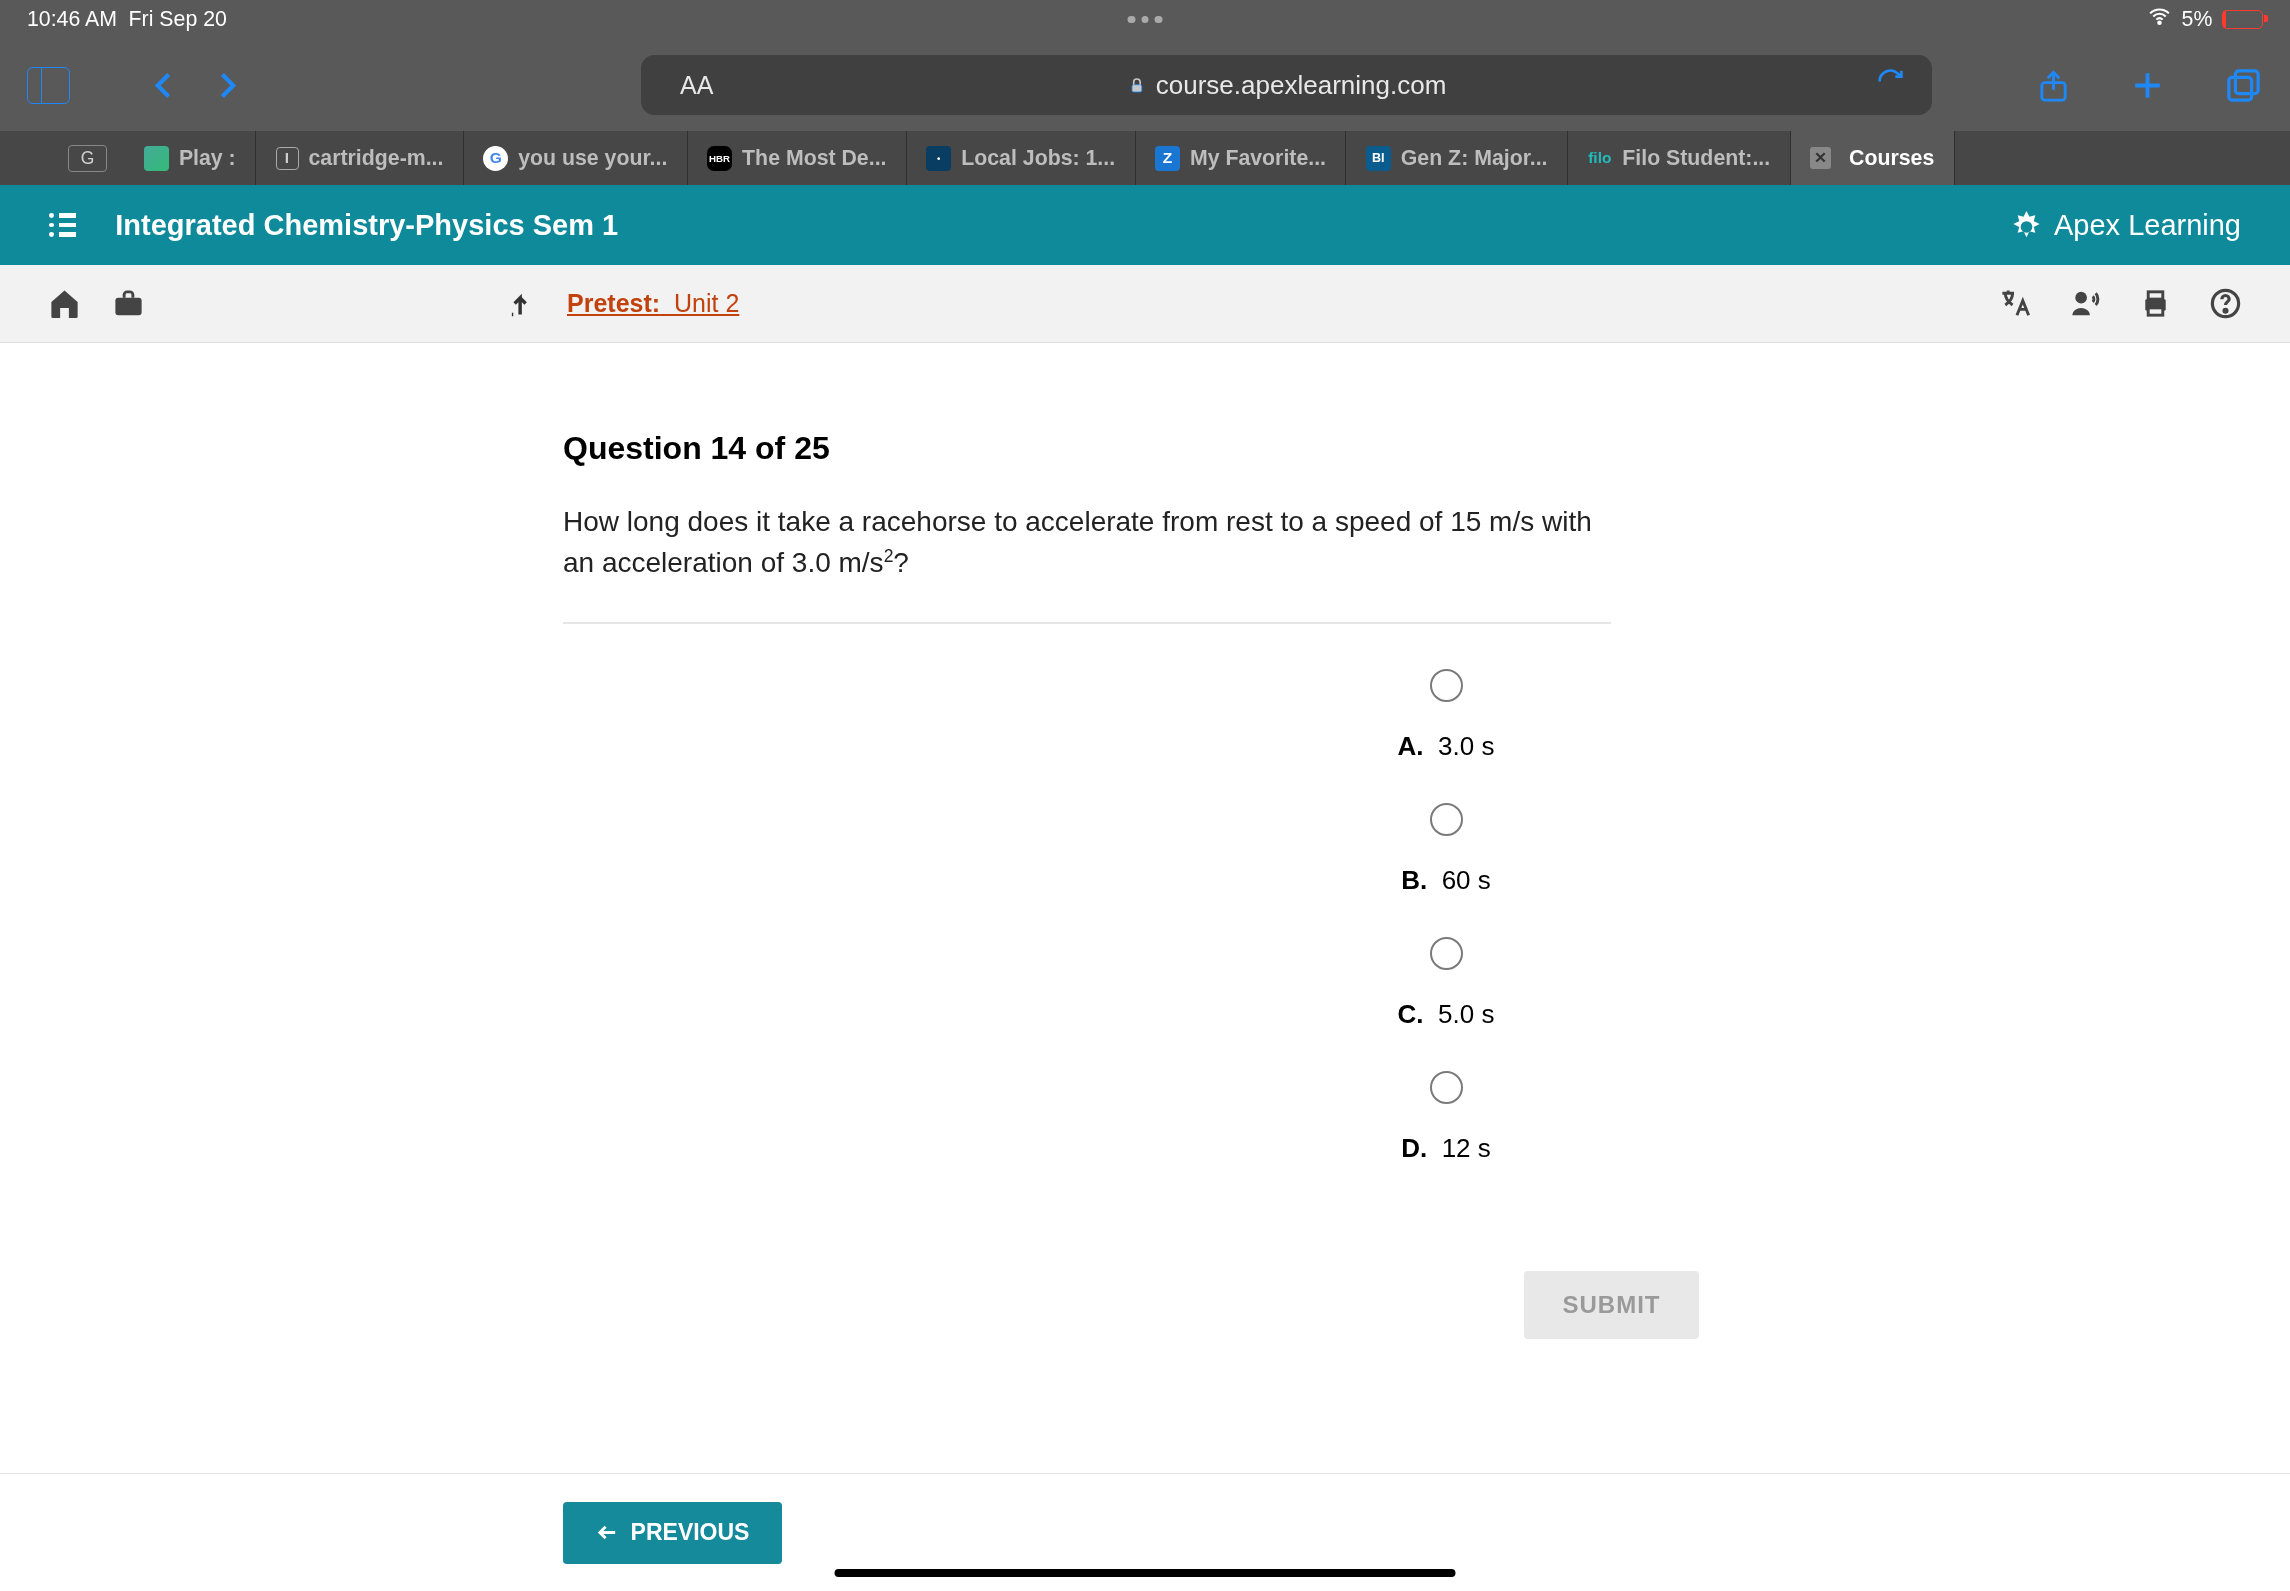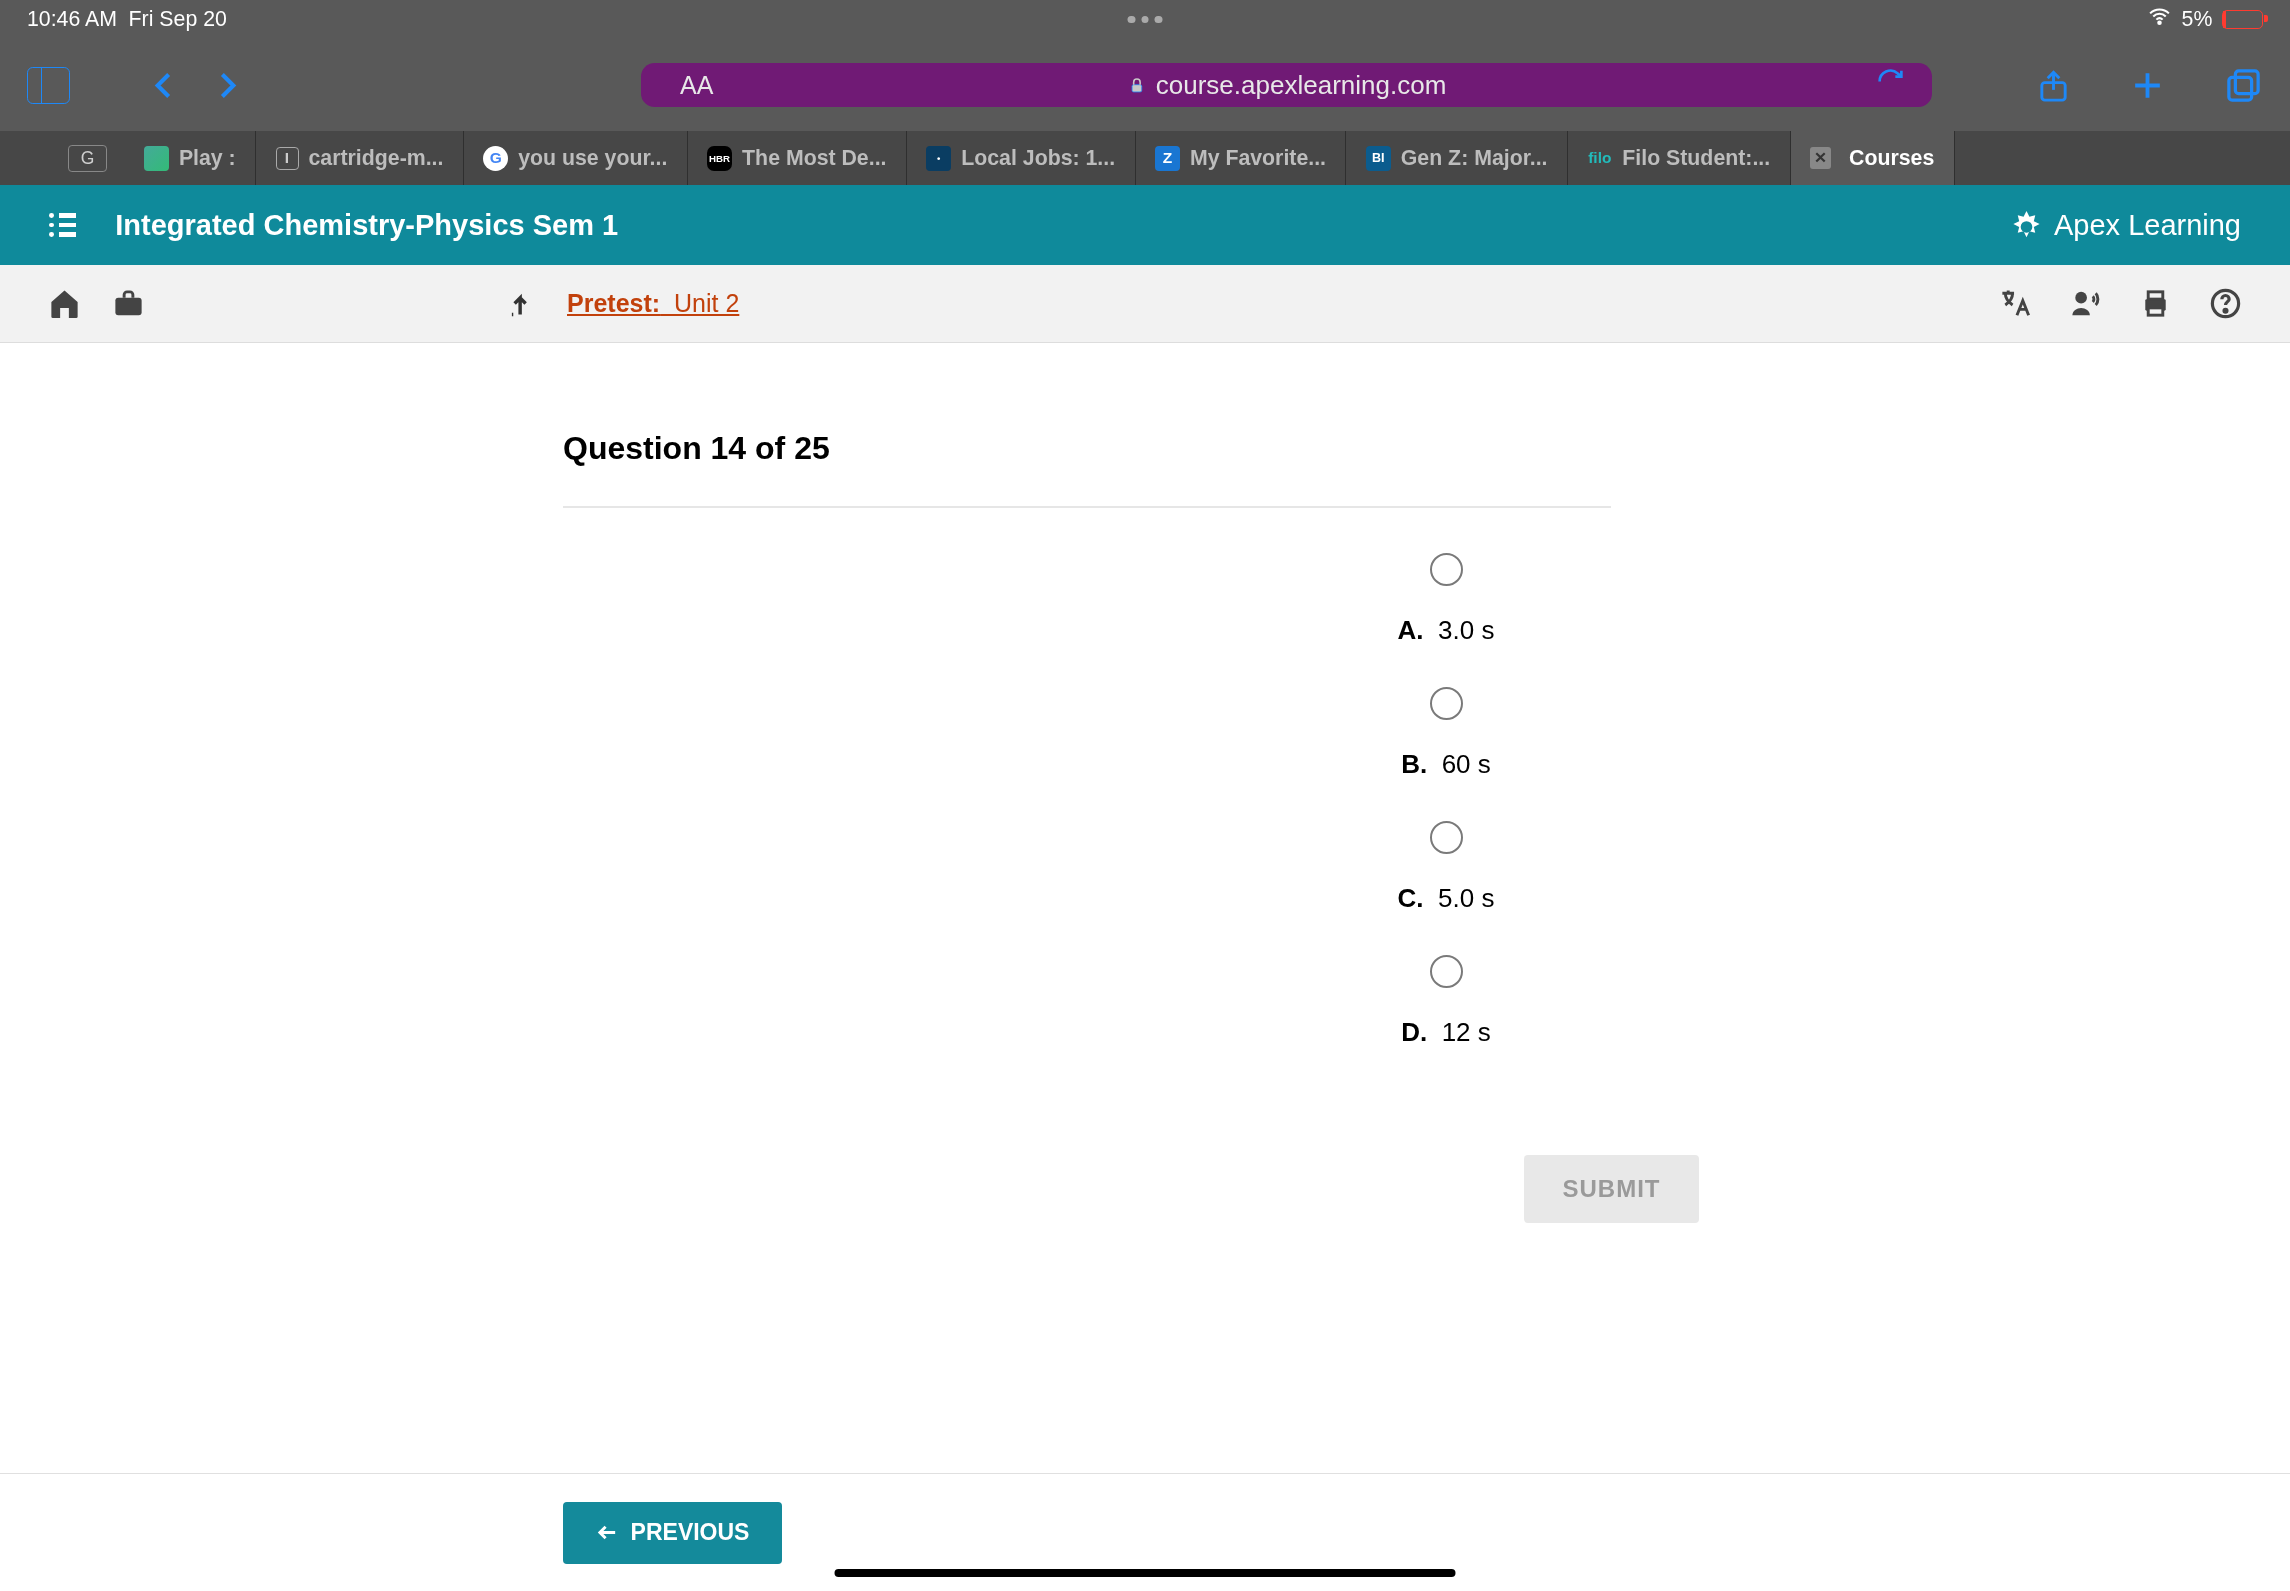--- a/index.html
+++ b/index.html
@@ -15,21 +15,21 @@
 .battery { width: 41px; height: 19.4px; border: 1.9px solid #ff3b30; border-radius: 4.9px; position: relative; }
 .battery::after { content: ''; position: absolute; right: -5.8px; top: 3.9px; width: 3.9px; height: 7.8px; background: #ff3b30; border-radius: 0 1.9px 1.9px 0; }
 .battery-fill { width: 8%; height: 100%; background: #ff3b30; }
 
 
 .safari-toolbar { height: 92px; background: #595959; display: flex; align-items: center; padding: 0 27px; gap: 29px; }
 .safari-toolbar .nav-btn { color: #1e88f7; display: flex; align-items: center; justify-content: center; }
 .safari-toolbar .nav-btn.disabled { color: #8a8a8a; }
 .sidebar-toggle { width: 43px; height: 37px; border: 1.9px solid #1e88f7; border-radius: 5.8px; position: relative; }
 .sidebar-toggle::before { content: ''; position: absolute; left: 12.6px; top: 0; bottom: 0; width: 1.9px; background: #1e88f7; }
-.url-bar { flex: 1; max-width: 1291px; height: 44px; background: #701a75; border-radius: 13.6px; display: flex; align-items: center; padding: 0 27px; color: #e8e8e8; font-size: 26px; gap: 15.5px; margin-left: 369px; position: relative; }
+.url-bar { flex: 1; max-width: 1291px; height: 60px; background: #404040; border-radius: 13.6px; display: flex; align-items: center; padding: 0 27px; color: #e8e8e8; font-size: 26px; gap: 15.5px; margin-left: 369px; position: relative; }
 .url-bar .aa { position: absolute; left: 39px; color: #e8e8e8; font-size: 25px; }
 .url-center { position: absolute; left: 50%; transform: translateX(-50%); display: flex; align-items: center; gap: 9.7px; }
 .url-bar .reload { position: absolute; right: 27px; }
 .toolbar-right { margin-left: auto; display: flex; gap: 58px; align-items: center; }
 .toolbar-right svg, .safari-toolbar svg { stroke: #1e88f7; }
 
 
 .tab-strip { height: 54px; background: #474747; display: flex; align-items: stretch; padding-left: 68px; }
 .tab-g { width: 39px; display: flex; align-items: center; justify-content: center; color: #cfcfcf; font-size: 17.5px; border: 1.5px solid #888; border-radius: 3.9px; height: 27px; align-self: center; margin-right: 17.5px; }
 .tab { display: flex; align-items: center; padding: 0 19.4px; color: #bdbdbd; font-size: 21.3px; border-right: 1px solid #2f2f2f; gap: 10px; white-space: nowrap; font-weight: 600; }
@@ -273,20 +273,23 @@
           <circle cx="12" cy="12" r="9"></circle>
           <path d="M9.5 9a2.5 2.5 0 015 0c0 1.5-2.5 2-2.5 4"></path>
           <circle cx="12" cy="17" r="1" fill="#444"></circle>
         </svg>
     </div>
   </div>
 </div>
 
 <div class="content">
   <div class="question-header">Question 14 of 25</div>
+  <div class="question-text">
+    <span>How long does it take a racehorse to accelerate from rest to a speed of 15 m/s with an acceleration of 3.0 m/s</span><sup>2</sup><span>?</span>
+  </div>
   <div class="divider"></div>
   <div class="options">
     <div class="option">
       <div class="radio"></div>
       <div class="option-label"><b>A.</b>&nbsp;&nbsp;<span>3.0 s</span></div>
     </div>
     <div class="option">
       <div class="radio"></div>
       <div class="option-label"><b>B.</b>&nbsp;&nbsp;<span>60 s</span></div>
     </div>

